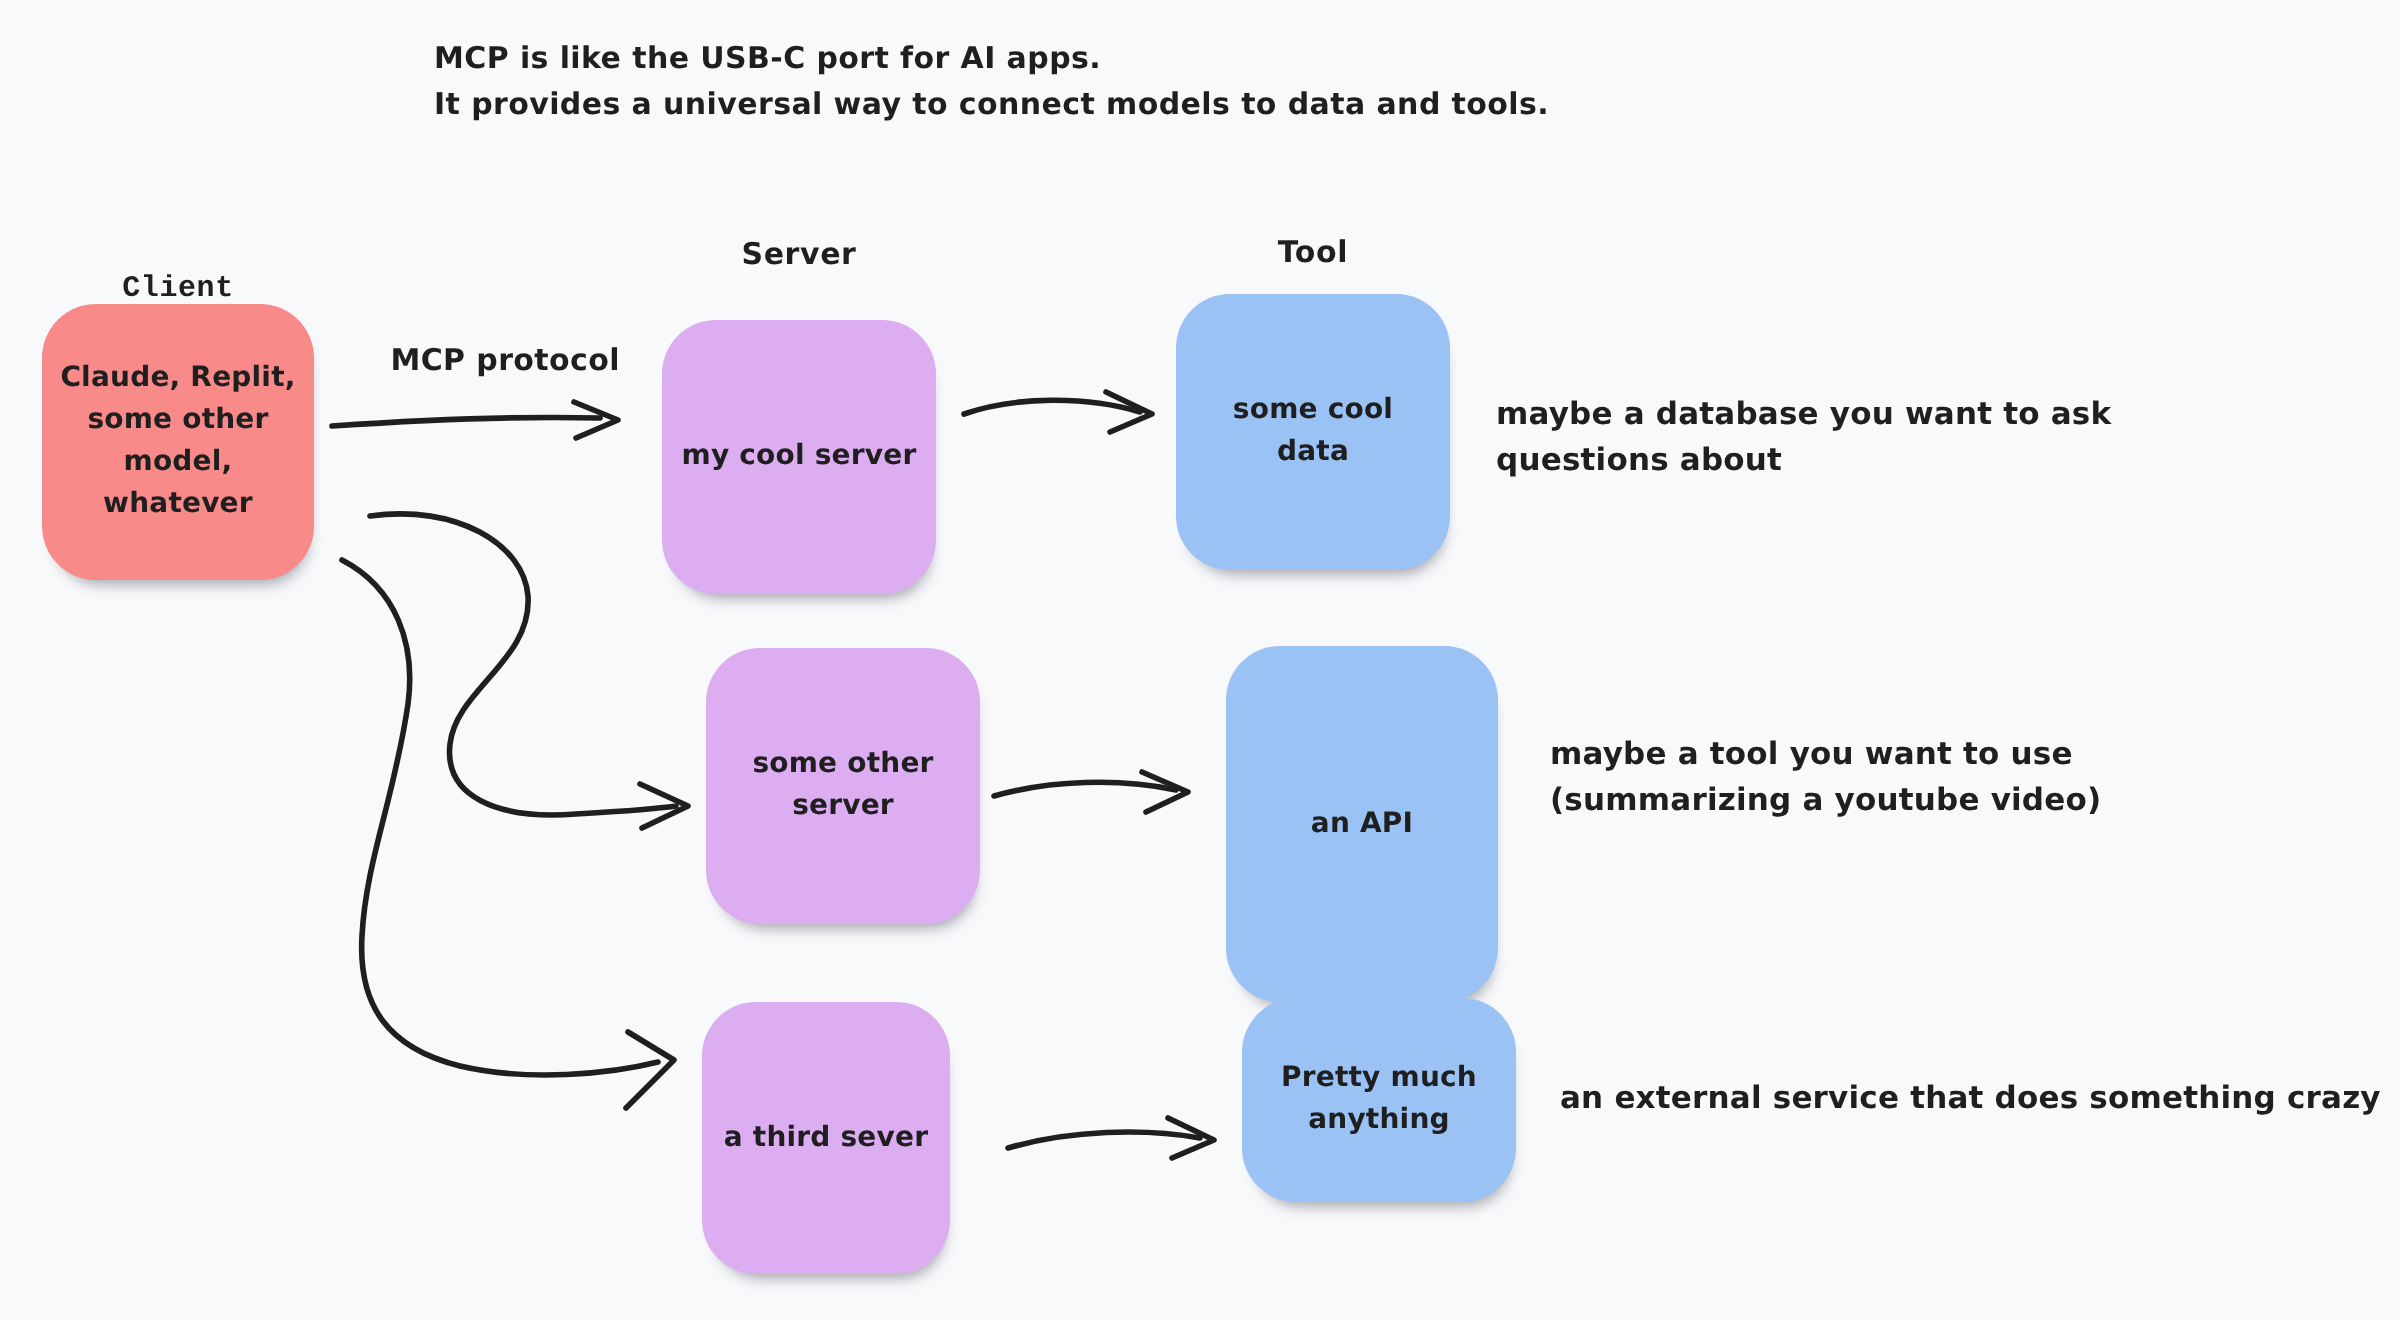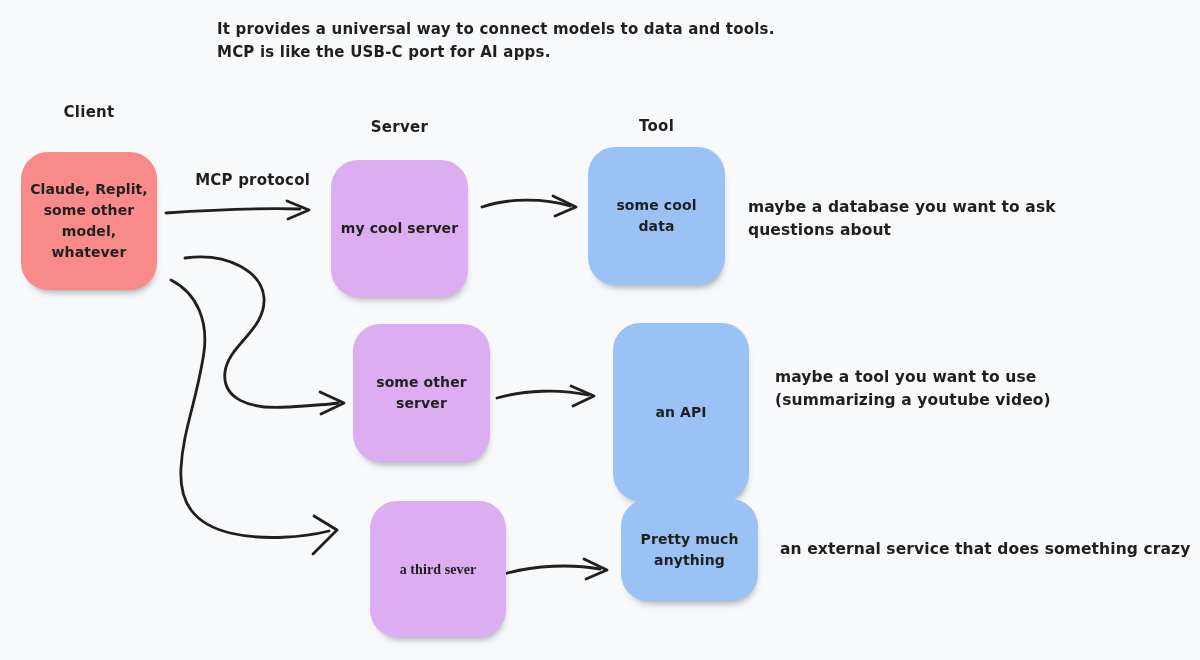--- a/index.html
+++ b/index.html
@@ -30,21 +30,21 @@
 
   .title {
     position: absolute; left: 217px; top: 18px;
     font-size: 15px; font-weight: 700; line-height: 23px; letter-spacing: .2px;
   }
 
   .col-label {
     position: absolute;
     font-size: 15px; font-weight: 700; text-align: center; letter-spacing: .3px;
   }
-  .col-label.client { left: 21px;  width: 136px; top: 103px; }
+  .col-label.client { left: 21px;  width: 136px; top: 136px; font-family: Liberation Mono, monospace; }
   .col-label.server { left: 331px; width: 137px; top: 118px; }
   .col-label.tool   { left: 588px; width: 137px; top: 117px; }
 
   .note {
     position: absolute;
     display: flex; align-items: center; justify-content: center;
     text-align: center;
     font-size: 14px; font-weight: 700; line-height: 21px; letter-spacing: .1px;
     white-space: pre-line;
     box-shadow: 2px 7px 7px -5px rgba(95, 95, 110, 0.55);
@@ -52,21 +52,21 @@
   }
   .note.client-bg { background: var(--client-note); }
   .note.server-bg { background: var(--server-note); }
   .note.tool-bg   { background: var(--tool-note); }
 
   .note.client-box { left: 21px;  top: 152px; width: 136px; height: 138px; }
   .note.s1 { left: 331px; top: 160px; width: 137px; height: 137px; }
   .note.t1 { left: 588px; top: 147px; width: 137px; height: 138px; }
   .note.s2 { left: 353px; top: 324px; width: 137px; height: 138px; }
   .note.t2 { left: 613px; top: 323px; width: 136px; height: 178px; }
-  .note.s3 { left: 370px; top: 501px; width: 136px; height: 136px; font-family: Liberation Serif, serif; }
+  .note.s3 { left: 351px; top: 501px; width: 124px; height: 136px; }
   .note.t3 { left: 621px; top: 499px; width: 137px; height: 102px; }
 
   .arrow-label {
     position: absolute; left: 168px; top: 171px; width: 142px;
     font-size: 15px; font-weight: 700; text-align: right; letter-spacing: .2px;
   }
 
   .annotation {
     position: absolute;
     font-size: 15.5px; font-weight: 700; line-height: 23px; letter-spacing: .1px;
@@ -102,22 +102,22 @@
       <path d="M497,398 C525,390 560,389 588,395"></path>
       <path d="M571,386 L594,396 L573,406"></path>
     </g>
     <g>
       <path d="M504,574 C535,565 572,564 600,569"></path>
       <path d="M584,559 L607,570 L586,579"></path>
     </g>
   </svg>
 
   <div class="title">
+    <div>MCP is like the USB-C port for AI apps.</div>
     <div>It provides a universal way to connect models to data and tools.</div>
-    <div>MCP is like the USB-C port for AI apps.</div>
   </div>
 
   <div class="col-label client">Client</div>
   <div class="col-label server">Server</div>
   <div class="col-label tool">Tool</div>
 
   <div class="note client-bg client-box">
     <span>Claude, Replit,
 some other
 model,

